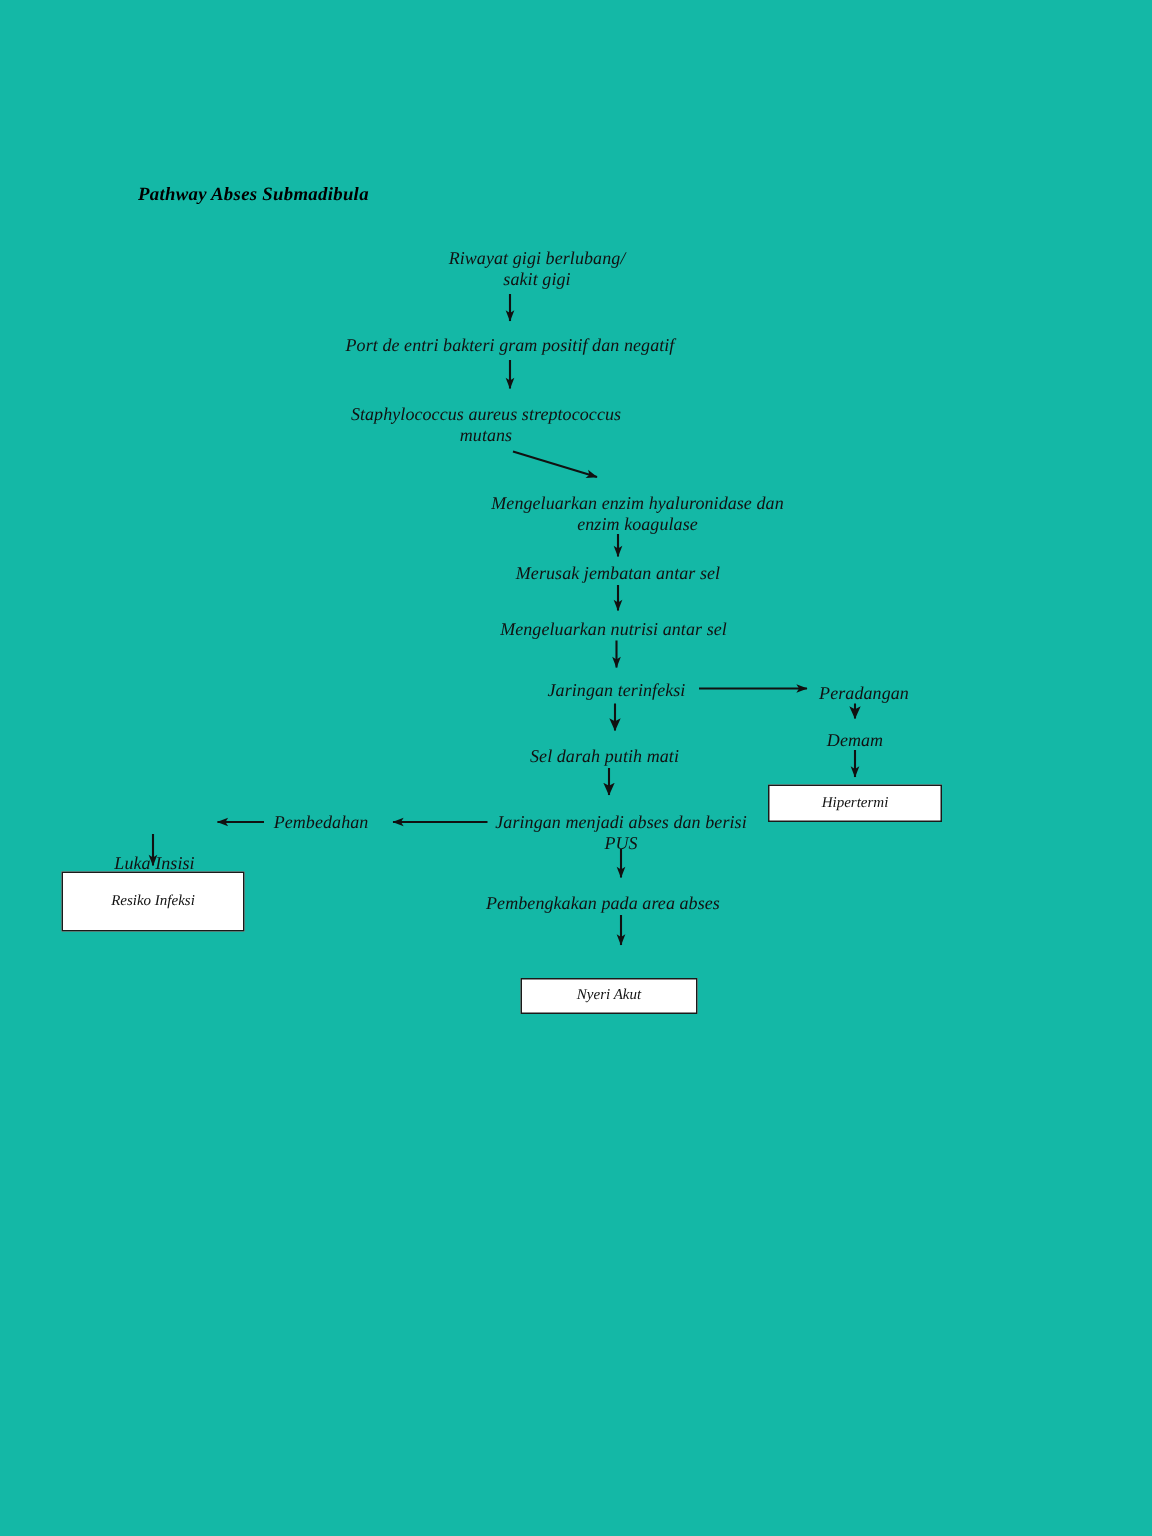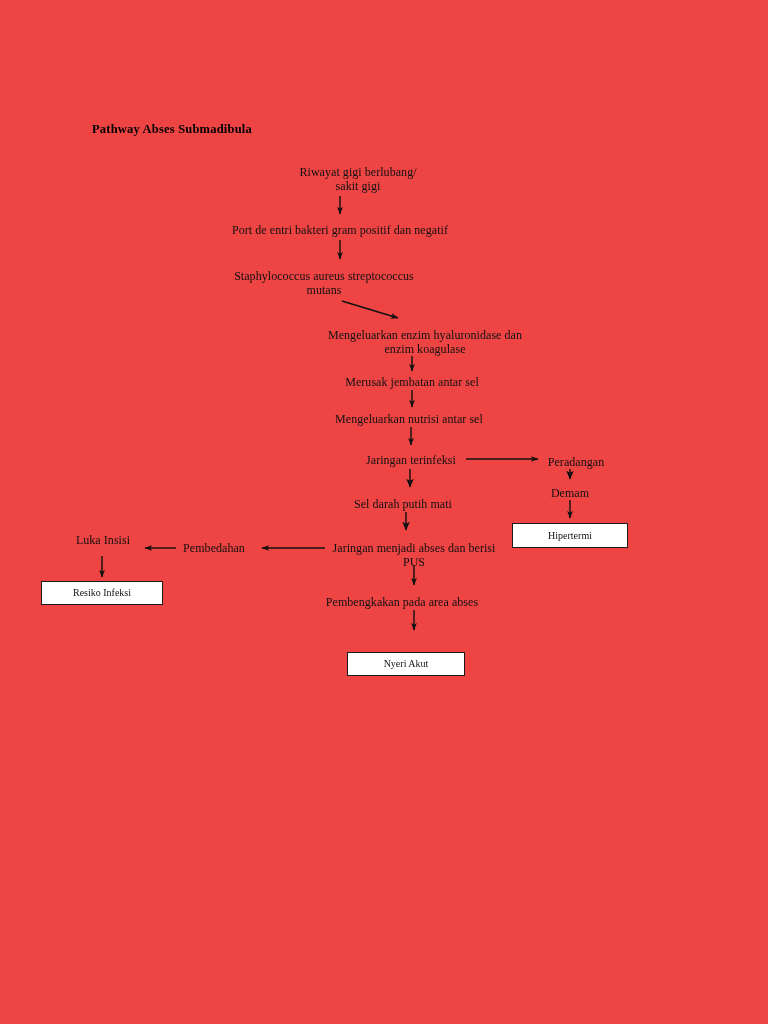--- a/index.html
+++ b/index.html
@@ -14,21 +14,22 @@
     position: relative;
     font-family: "Liberation Serif", "DejaVu Serif", serif;
     color: #000000;
     overflow: hidden;
   }
   #page {
     position: absolute;
     left: 0; top: 0;
     width: 768px;
     height: 1024px;
-    background: #ef4444;
+    background: #14b8a6;
+    font-style: italic;
   }
   .node {
     position: absolute;
     text-align: center;
     font-size: 12px;
     line-height: 14px;
     color: #111111;
     white-space: pre-line;
     letter-spacing: 0.05px;
   }
@@ -136,21 +137,21 @@
 
   <div class="node centered" style="left:414px; top:541px; width:260px;">Jaringan menjadi abses dan berisi
 PUS</div>
 
   <div class="node centered" style="left:576px; top:455px; width:120px;">Peradangan</div>
 
   <div class="node centered" style="left:570px; top:486px; width:100px;">Demam</div>
 
   <div class="node centered" style="left:214px; top:541px; width:120px;">Pembedahan</div>
 
-  <div class="node centered" style="left:103px; top:533px; width:110px;">Luka Insisi</div>
+  <div class="node centered" style="left:103px; top:568px; width:110px;">Luka Insisi</div>
 
   <div class="boxnode" style="left:512px; top:523px; width:116px; height:25px;">Hipertermi</div>
 
-  <div class="boxnode" style="left:41px; top:581px; width:122px; height:24px;">Resiko Infeksi</div>
+  <div class="boxnode" style="left:41px; top:581px; width:122px; height:40px;">Resiko Infeksi</div>
 
   <div class="boxnode" style="left:347px; top:652px; width:118px; height:24px;">Nyeri Akut</div>
 
 </div>
 
 </body></html>

